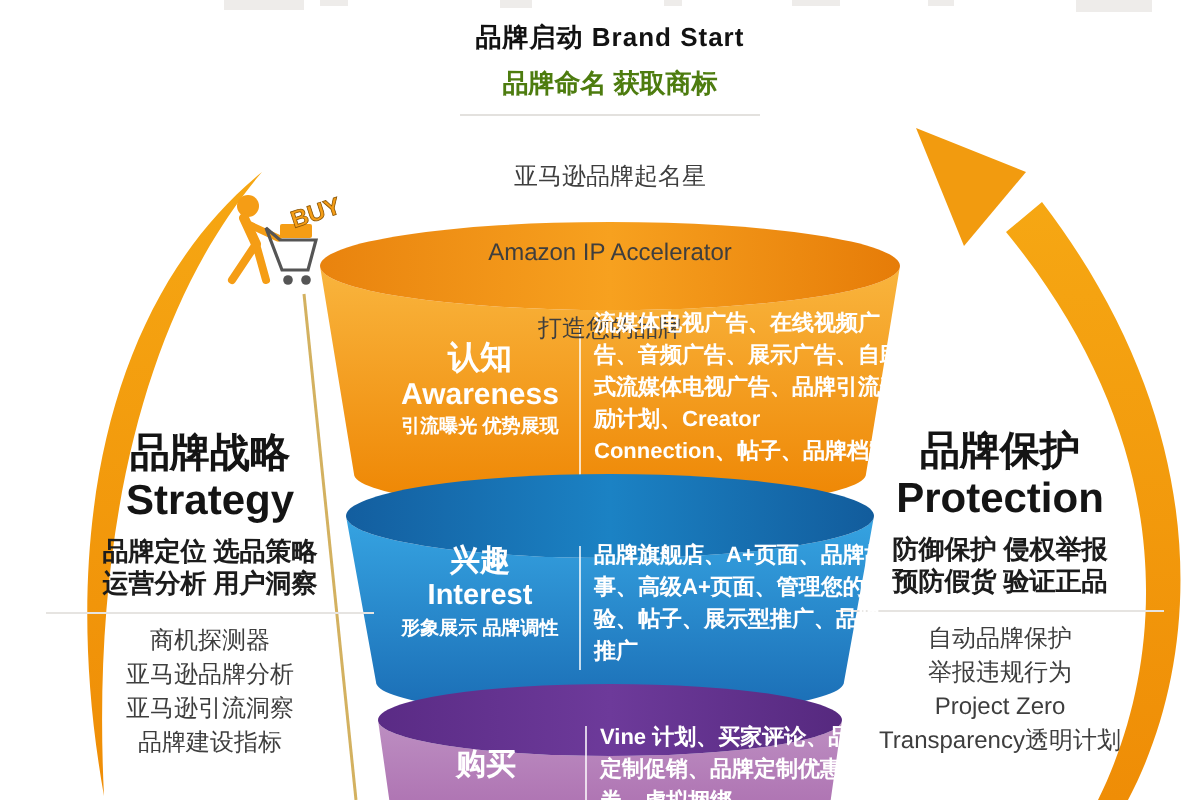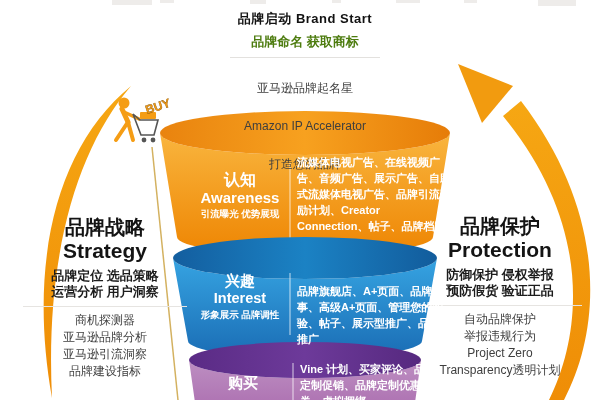--- a/index.html
+++ b/index.html
@@ -151,20 +151,20 @@
     <div class="fl-en">Awareness</div>
     <div class="fl-tag">引流曝光 优势展现</div>
   </div>
   <div class="abs fl-tools" style="left:297px;top:154px;width:156px;">流媒体电视广告、在线视频广告、音频广告、展示广告、自助式流媒体电视广告、品牌引流奖励计划、Creator Connection、帖子、品牌档案</div>
 
   <div class="abs center" style="left:183px;top:272px;width:114px;">
     <div class="fl-zh" style="font-size:15px;">兴趣</div>
     <div class="fl-en" style="font-size:14.5px;">Interest</div>
     <div class="fl-tag">形象展示 品牌调性</div>
   </div>
-  <div class="abs fl-tools" style="left:297px;top:283px;width:148px;">品牌旗舰店、A+页面、品牌故事、高级A+页面、管理您的实验、帖子、展示型推广、品牌推广</div>
+  <div class="abs fl-tools" style="left:297px;top:270px;width:148px;">品牌旗舰店、A+页面、品牌故事、高级A+页面、管理您的实验、帖子、展示型推广、品牌推广</div>
 
   <div class="abs center" style="left:188px;top:374px;width:110px;">
     <div class="fl-zh" style="font-size:15px;">购买</div>
   </div>
   <div class="abs fl-tools" style="left:300px;top:361px;width:140px;">Vine 计划、买家评论、品牌定制促销、品牌定制优惠券、虚拟捆绑、</div>
 
 </div>
 
 </body></html>

